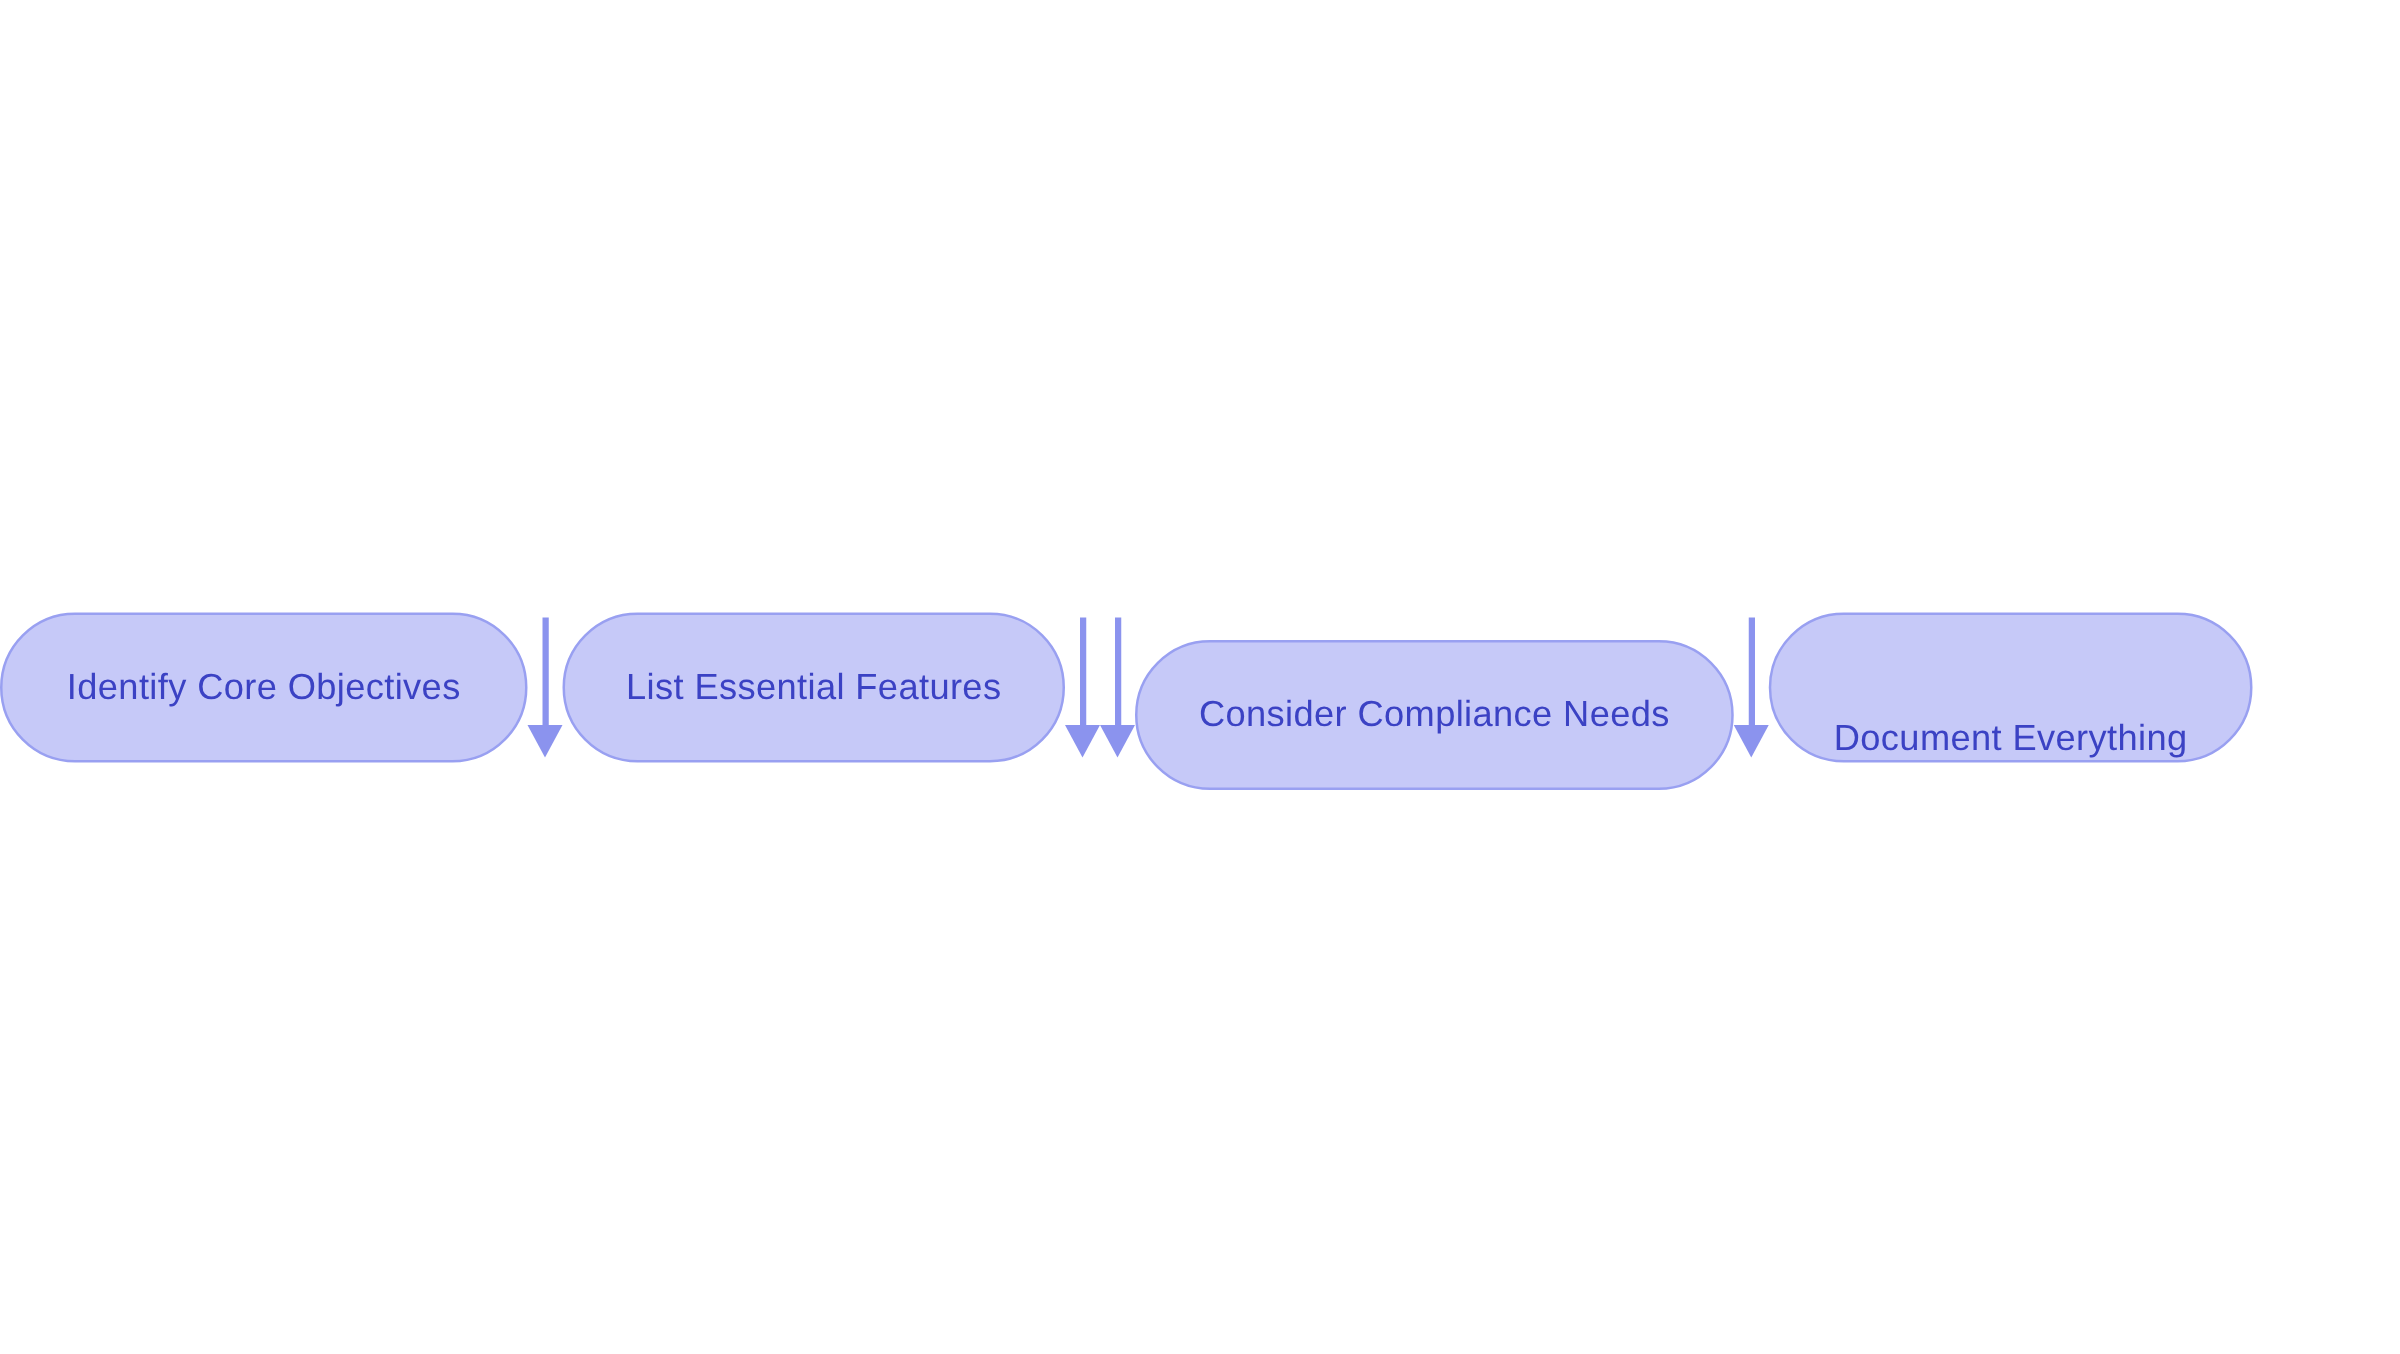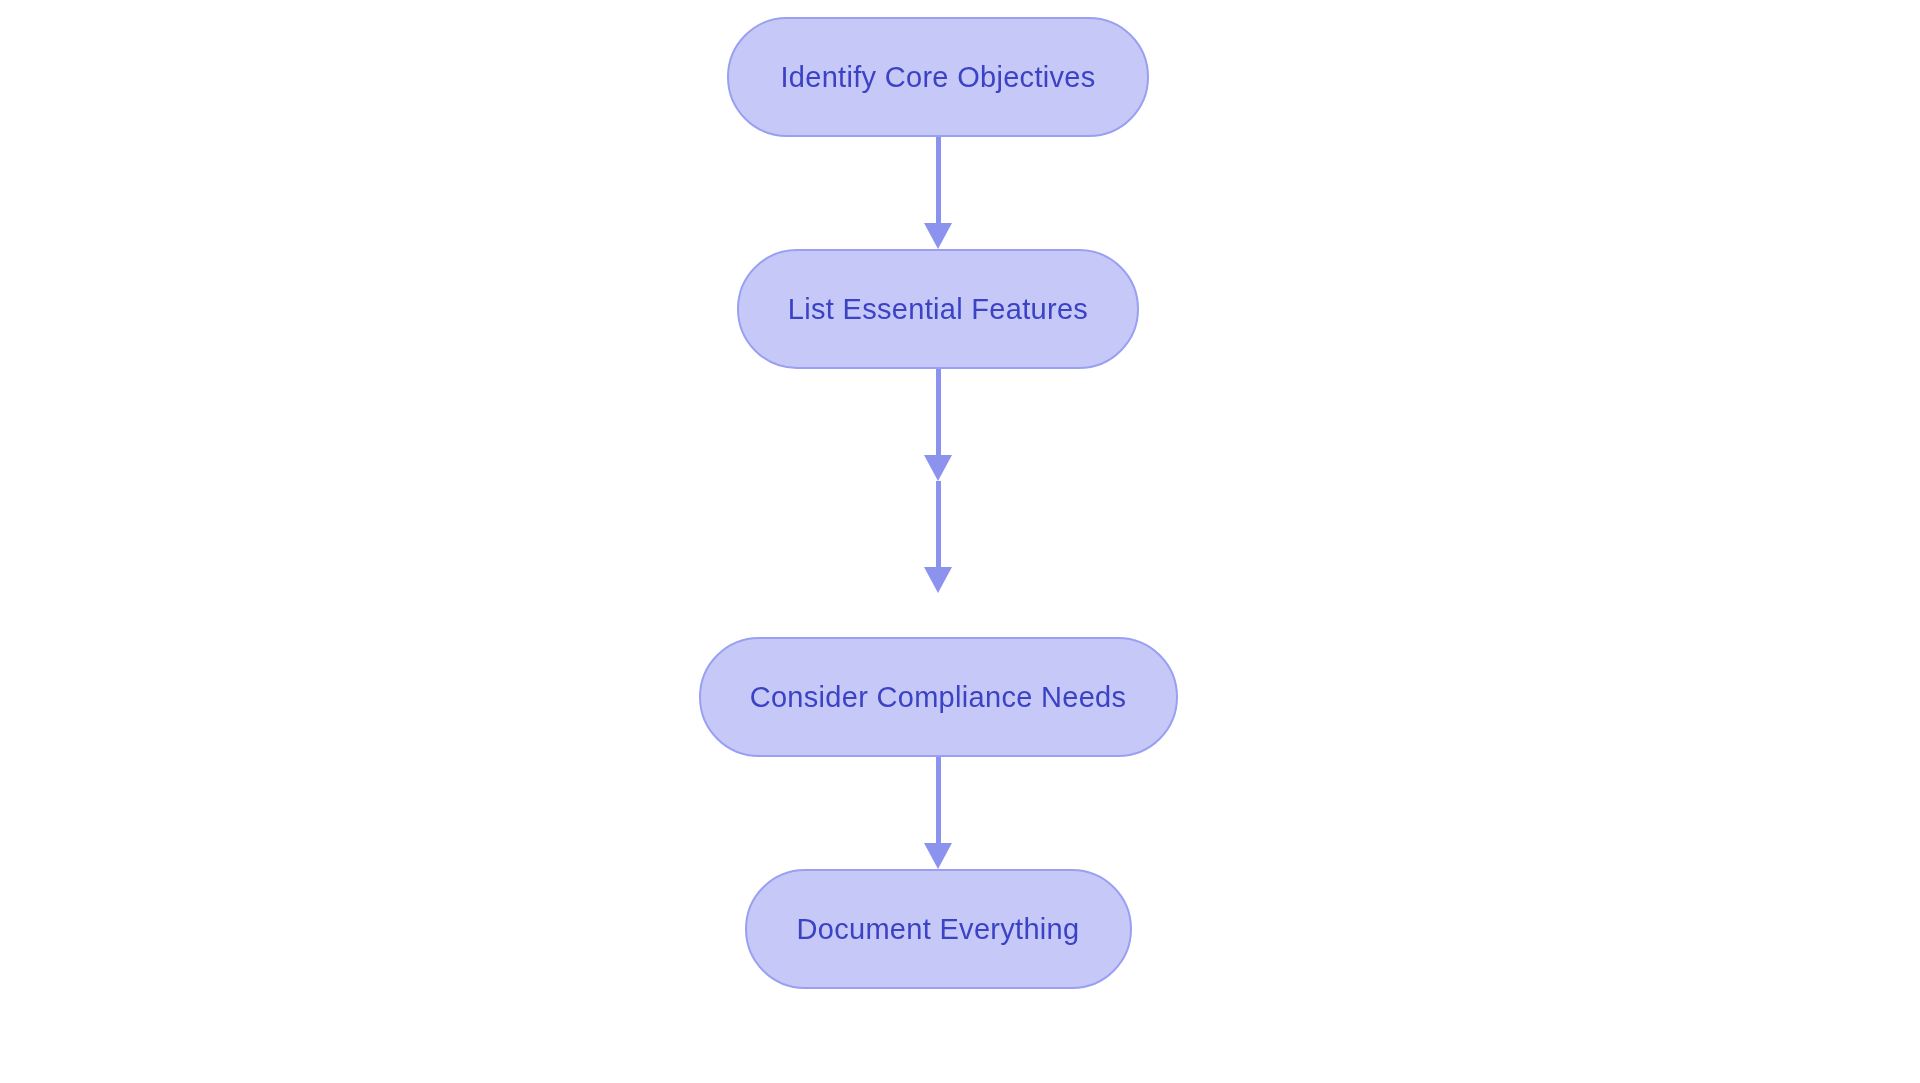--- a/index.html
+++ b/index.html
@@ -8,21 +8,21 @@
     height: 1083px;
     background: #ffffff;
     overflow: hidden;
     font-family: "Liberation Sans", "DejaVu Sans", sans-serif;
   }
   .canvas {
     position: relative;
     width: 1876px;
     height: 1083px;
     display: flex;
-    flex-direction: column;
+    flex-direction: row;
     align-items: center;
     padding-top: 17px;
   }
   .flow-node {
     height: 120px;
     border-radius: 60px;
     background: var(--node-fill, #c6c9f8);
     border: 2px solid var(--node-border, #99a0f1);
     color: var(--node-text, #3b42c4);
     display: flex;
@@ -31,21 +31,21 @@
     font-size: 29px;
     font-weight: 500;
     letter-spacing: 0.3px;
     white-space: nowrap;
     flex: 0 0 auto;
   }
   .w1 { width: 422px; }
   .w2 { width: 402px; }
   .w3 { width: 523px; }
   .w4 { width: 479px; margin-top: 44px; }
-  .w5 { width: 387px; }
+  .w5 { width: 387px; align-items: flex-end; }
   .flow-arrow {
     height: 112px;
     width: 28px;
     display: flex;
     flex-direction: column;
     align-items: center;
     flex: 0 0 auto;
   }
   .flow-arrow .shaft {
     width: 5px;

